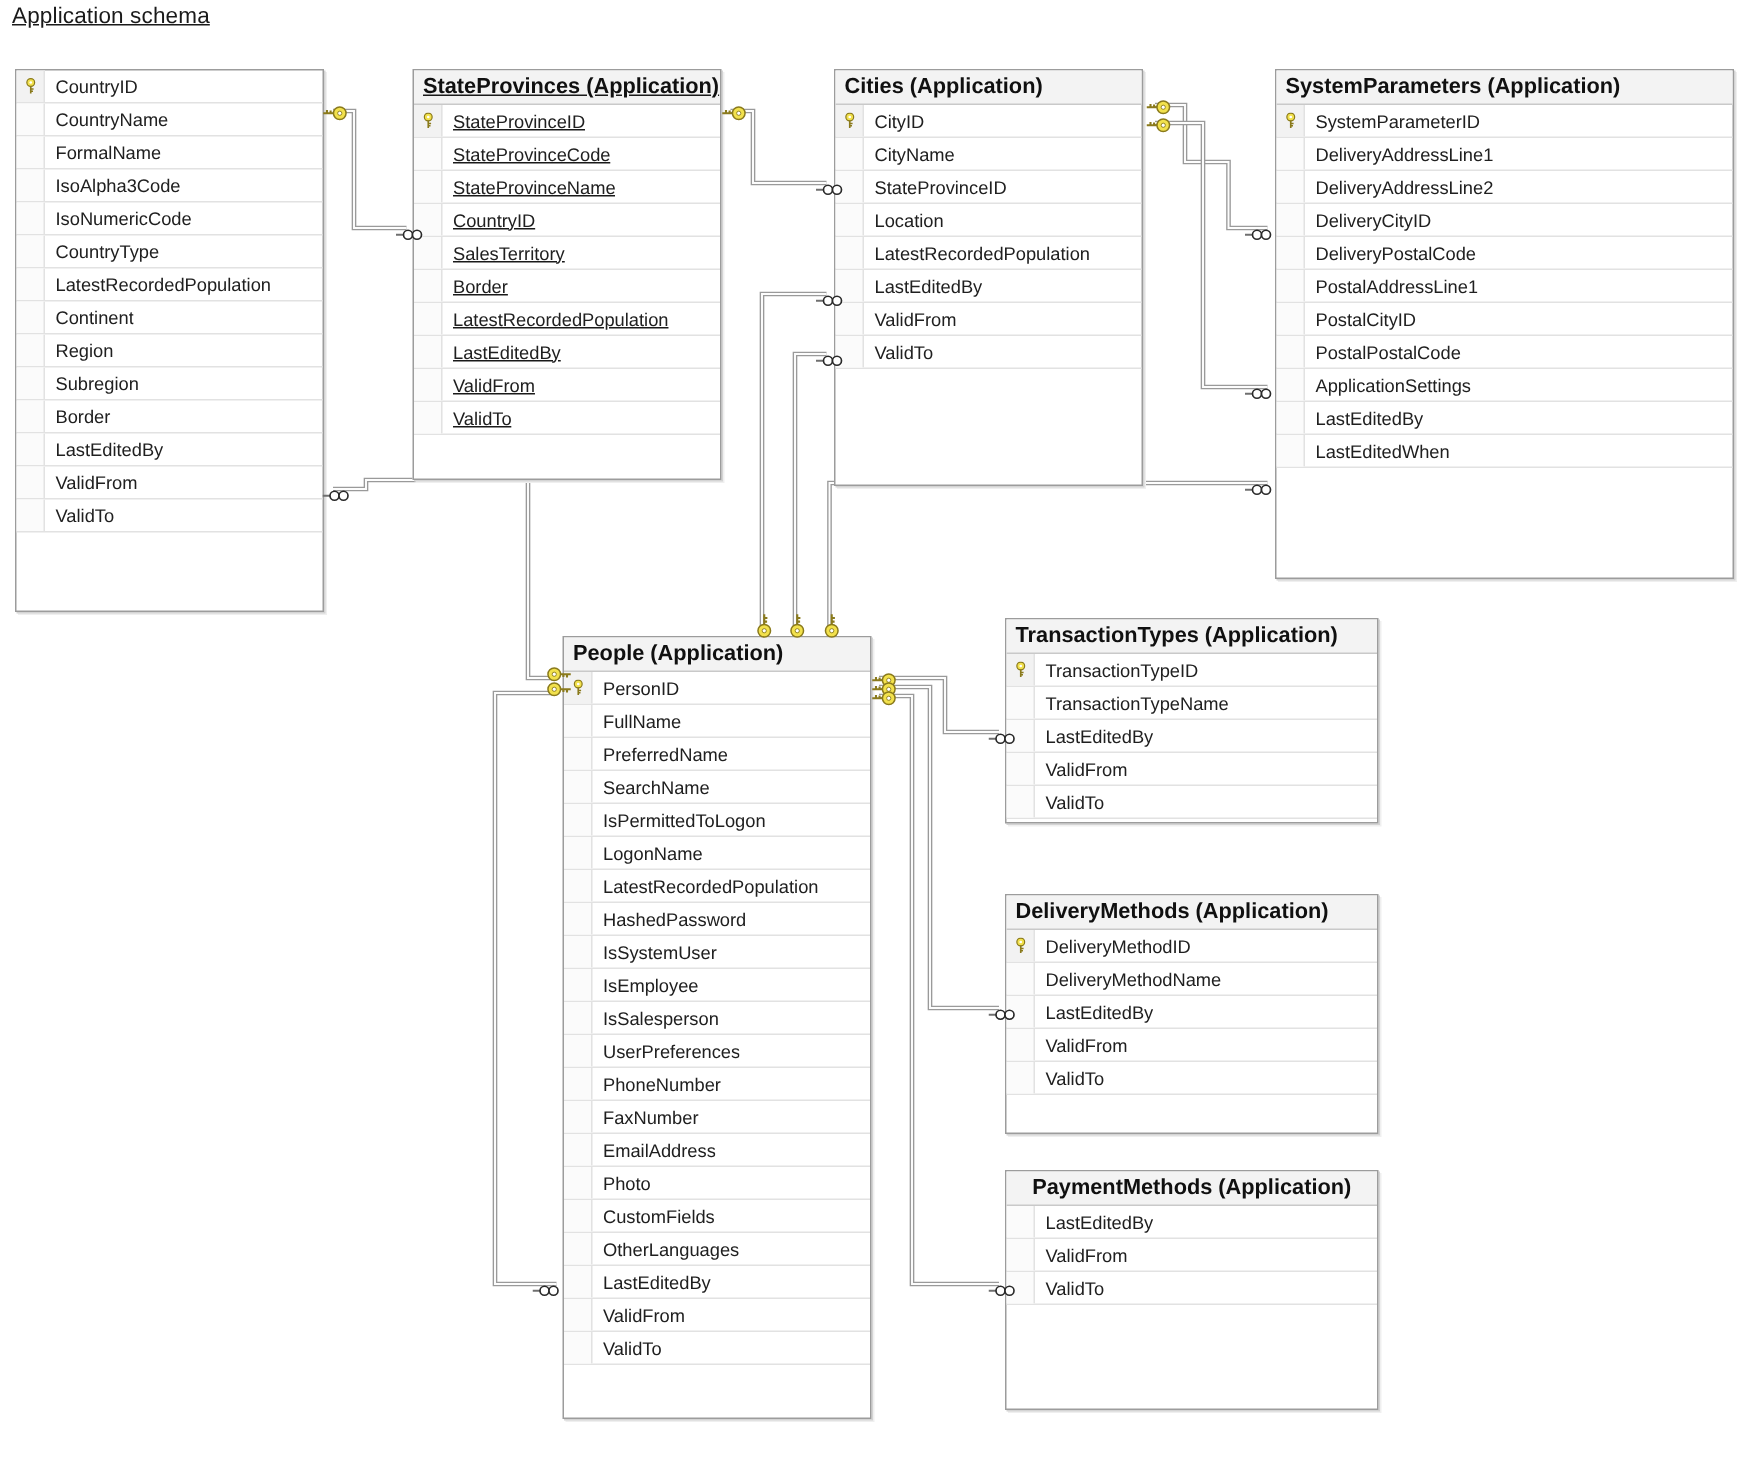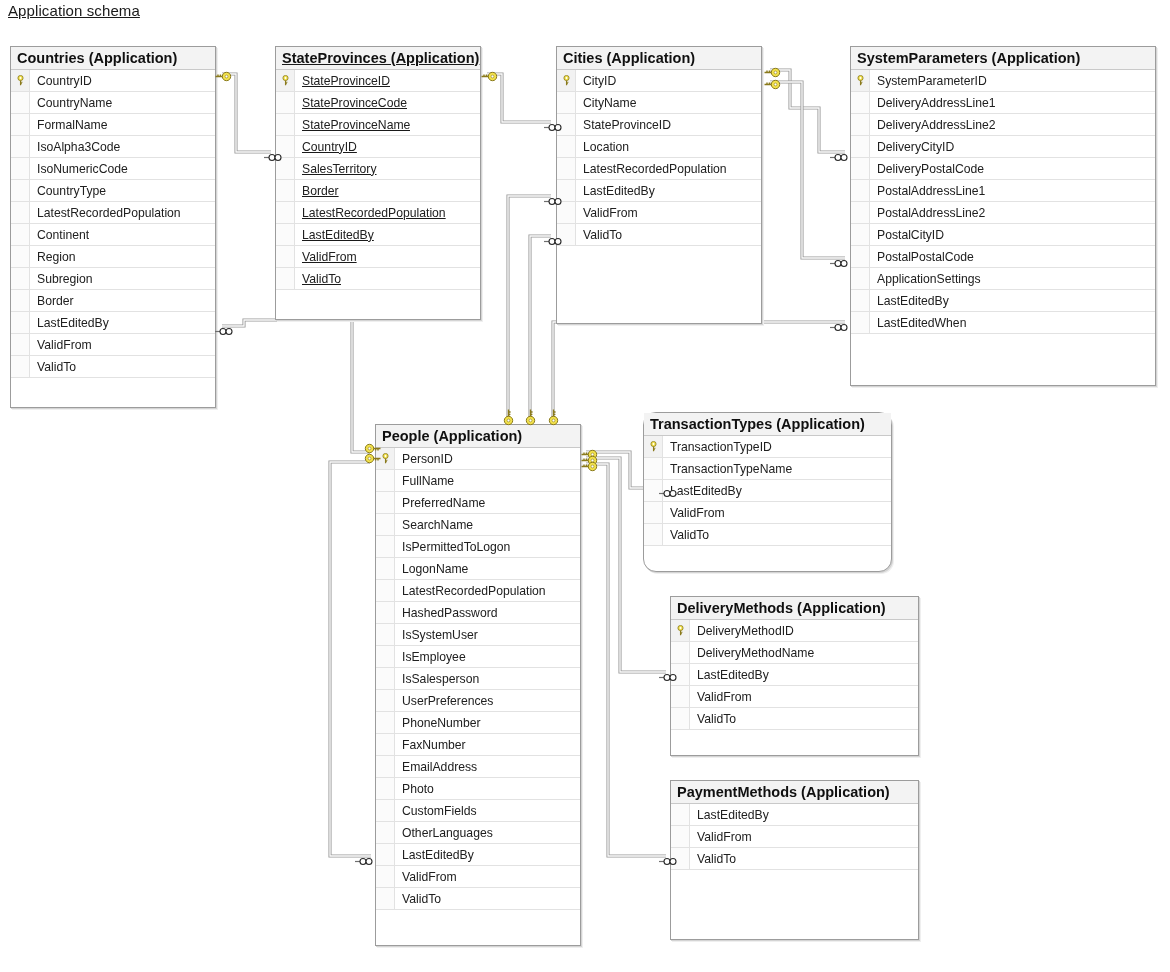--- a/index.html
+++ b/index.html
@@ -112,21 +112,20 @@
       <path d="M 370 462 L 330 462 L 330 856 L 371 856" class="inner"></path>
       <path d="M 586 452 L 630 452 L 630 488 L 666 488"></path>
       <path d="M 586 452 L 630 452 L 630 488 L 666 488" class="inner"></path>
       <path d="M 586 458 L 620 458 L 620 672 L 666 672"></path>
       <path d="M 586 458 L 620 458 L 620 672 L 666 672" class="inner"></path>
       <path d="M 586 464 L 608 464 L 608 856 L 666 856"></path>
       <path d="M 586 464 L 608 464 L 608 856 L 666 856" class="inner"></path>
     </svg>
 
 <div class="tbl" style="left: 10px; top: 46px; width: 206px; height: 362px;">
-      <div class="hdr">Countries (Application)</div>
       <div class="body">
         <div class="row pk">
           <span class="gut">
             <svg class="pkicon" viewBox="0 0 9 11" xmlns="http://www.w3.org/2000/svg">
               <circle cx="4.5" cy="3" r="2.6" fill="#f2e14c" stroke="#8a7a1c" stroke-width="0.8"></circle>
               <circle cx="4.5" cy="3" r="0.9" fill="#ffffff"></circle>
               <path d="M4.5 5.4 L4.5 10.3 M4.5 7.3 L6.4 7.3 M4.5 8.8 L6.0 8.8" stroke="#8a7a1c" stroke-width="1.1" fill="none"></path>
             </svg>
           </span>
           <span class="nm">CountryID</span>
@@ -316,24 +315,20 @@
         <div class="row">
           <span class="gut"></span>
           <span class="nm">DeliveryPostalCode</span>
         </div>
         <div class="row">
           <span class="gut"></span>
           <span class="nm">PostalAddressLine1</span>
         </div>
         <div class="row">
           <span class="gut"></span>
-          <span class="nm">PostalAddressLine2</span>
-        </div>
-        <div class="row">
-          <span class="gut"></span>
           <span class="nm">PostalCityID</span>
         </div>
         <div class="row">
           <span class="gut"></span>
           <span class="nm">PostalPostalCode</span>
         </div>
         <div class="row">
           <span class="gut"></span>
           <span class="nm">ApplicationSettings</span>
         </div>
@@ -441,21 +436,21 @@
         </div>
         <div class="row">
           <span class="gut"></span>
           <span class="nm">ValidTo</span>
         </div>
         <div class="row filler" style="height: 100%;">
           <span class="gut"></span>
         </div>
       </div>
     </div>
-    <div class="tbl" style="left: 643px; top: 412px; width: 249px; height: 160px; border-radius: 13px;">
+    <div class="tbl" style="left: 670px; top: 412px; width: 249px; height: 137px;">
       <div class="hdr">TransactionTypes (Application)</div>
       <div class="body">
         <div class="row pk">
           <span class="gut">
             <svg class="pkicon" viewBox="0 0 9 11" xmlns="http://www.w3.org/2000/svg">
               <circle cx="4.5" cy="3" r="2.6" fill="#f2e14c" stroke="#8a7a1c" stroke-width="0.8"></circle>
               <circle cx="4.5" cy="3" r="0.9" fill="#ffffff"></circle>
               <path d="M4.5 5.4 L4.5 10.3 M4.5 7.3 L6.4 7.3 M4.5 8.8 L6.0 8.8" stroke="#8a7a1c" stroke-width="1.1" fill="none"></path>
             </svg>
           </span>
@@ -509,21 +504,21 @@
         </div>
         <div class="row">
           <span class="gut"></span>
           <span class="nm">ValidTo</span>
         </div>
         <div class="row filler" style="height: 100%;">
           <span class="gut"></span>
         </div>
       </div>
     </div>
-    <div class="tbl" style="left: 670px; top: 780px; width: 249px; height: 160px;">
+    <div class="tbl" style="left: 670px; top: 780px; width: 249px; height: 160px; text-align: center;">
       <div class="hdr">PaymentMethods (Application)</div>
       <div class="body">
         <div class="row">
           <span class="gut"></span>
           <span class="nm">LastEditedBy</span>
         </div>
         <div class="row">
           <span class="gut"></span>
           <span class="nm">ValidFrom</span>
         </div>

